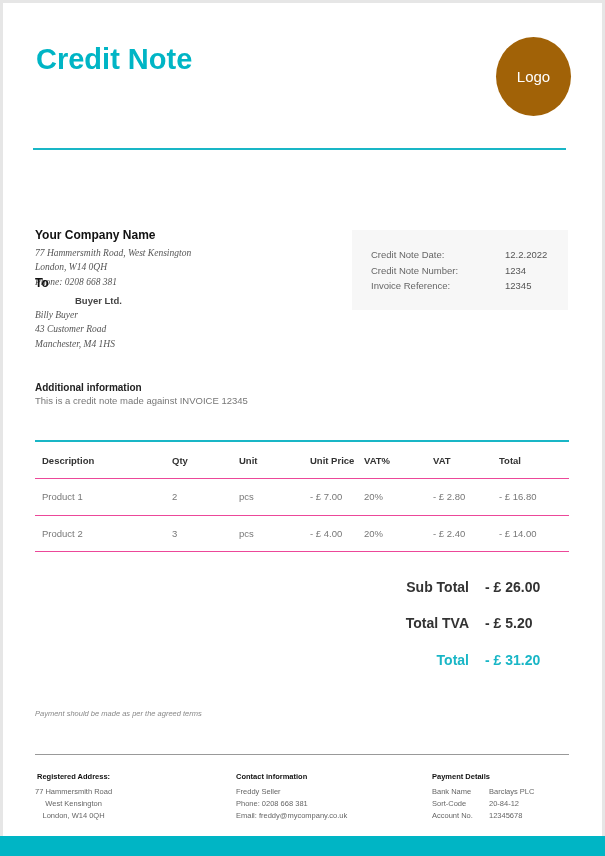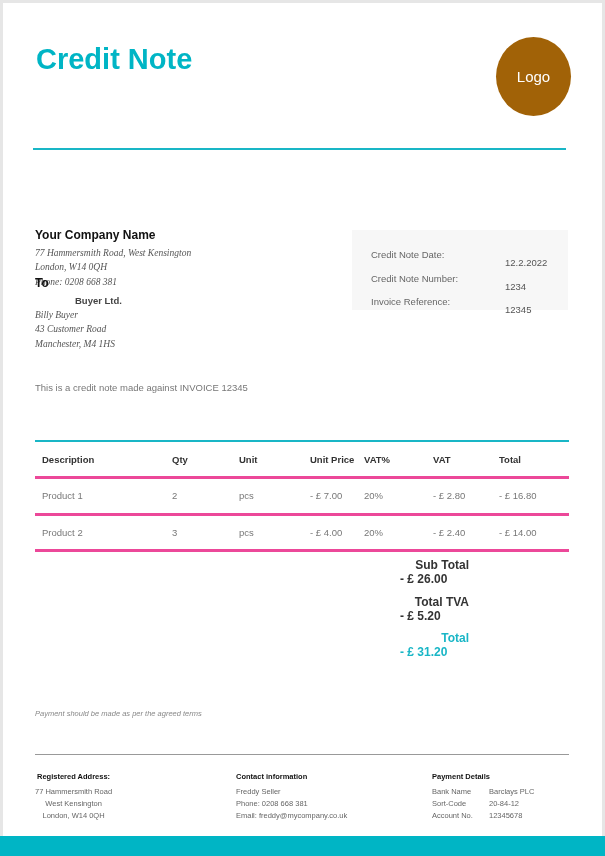--- a/index.html
+++ b/index.html
@@ -31,41 +31,41 @@
     .to { position: absolute; left: 35px; top: 276px; }
     .to .heading { font-size: 12px; font-weight: bold; color: #111; margin-bottom: 4px; }
     .to .buyer { font-size: 9.5px; font-weight: bold; color: #444; line-height: 14px; margin-left: 40px; }
 
     .meta-box {
       position: absolute; left: 352px; top: 230px; width: 216px; height: 80px;
       background: #f7f7f7; padding: 17px 0 0 19px;
     }
     .meta-row { display: flex; font-size: 9.5px; color: #666; line-height: 15.5px; }
     .meta-row .k { width: 134px; }
-    .meta-row .v { color: #555; margin-top: 8px; }
+    .meta-row .v { color: #555; }
 
     .addl { position: absolute; left: 35px; top: 382px; }
     .addl .heading { font-size: 10px; font-weight: bold; color: #222; margin-bottom: 2px; }
     .addl .text { font-size: 9.5px; color: #777; }
 
     .table-wrap { position: absolute; left: 35px; top: 440px; width: 534px; }
     .table-top { height: 2px; background: #19b6c6; }
-    .trow { display: flex; align-items: center; height: 36.5px; border-bottom: 3px solid #ec4899; font-size: 9.5px; }
+    .trow { display: flex; align-items: center; height: 36.5px; border-bottom: 1px solid #ec4899; font-size: 9.5px; }
     .thead { font-weight: bold; color: #333; height: 37px; }
     .tbody { color: #777; }
     .c-desc { width: 137px; padding-left: 7px; }
     .c-qty { width: 67px; }
     .c-unit { width: 71px; }
     .c-price { width: 54px; }
     .c-vatp { width: 69px; }
     .c-vat { width: 66px; }
     .c-total { width: 62px; }
 
     .totals { position: absolute; left: 400px; top: 558px; width: 170px; }
-    .tot-row { display: flex; height: 36.5px; align-items: flex-start; font-size: 12px; font-weight: bold; color: #333; flex-direction: column; }
+    .tot-row { display: flex; height: 36.5px; align-items: flex-end; font-size: 14px; font-weight: bold; color: #333; }
     .tot-row .k { width: 85px; text-align: right; padding-right: 16px; }
     .tot-row .v { width: 85px; }
     .tot-row.accent { color: #19b6c6; }
 
     .payment-note {
       position: absolute; left: 35px; top: 709px; font-size: 7.5px;
       font-style: italic; color: #888;
     }
     .footer-rule { position: absolute; left: 35px; top: 754px; width: 534px; height: 1px; background: #999; }
     .footer-col { position: absolute; top: 771px; font-size: 7.5px; color: #666; line-height: 12px; }
@@ -114,20 +114,21 @@
     <span class="k">Credit Note Number:</span>
     <span class="v">1234</span>
   </div>
   <div class="meta-row">
     <span class="k">Invoice Reference:</span>
     <span class="v">12345</span>
   </div>
 </div>
 
 <div class="addl">
+  <div class="heading">Additional information</div>
   <div class="text">This is a credit note made against INVOICE 12345</div>
 </div>
 
 <div class="table-wrap">
   <div class="table-top"></div>
   <div class="trow thead">
     <span class="c-desc">Description</span>
     <span class="c-qty">Qty</span>
     <span class="c-unit">Unit</span>
     <span class="c-price">Unit Price</span>

